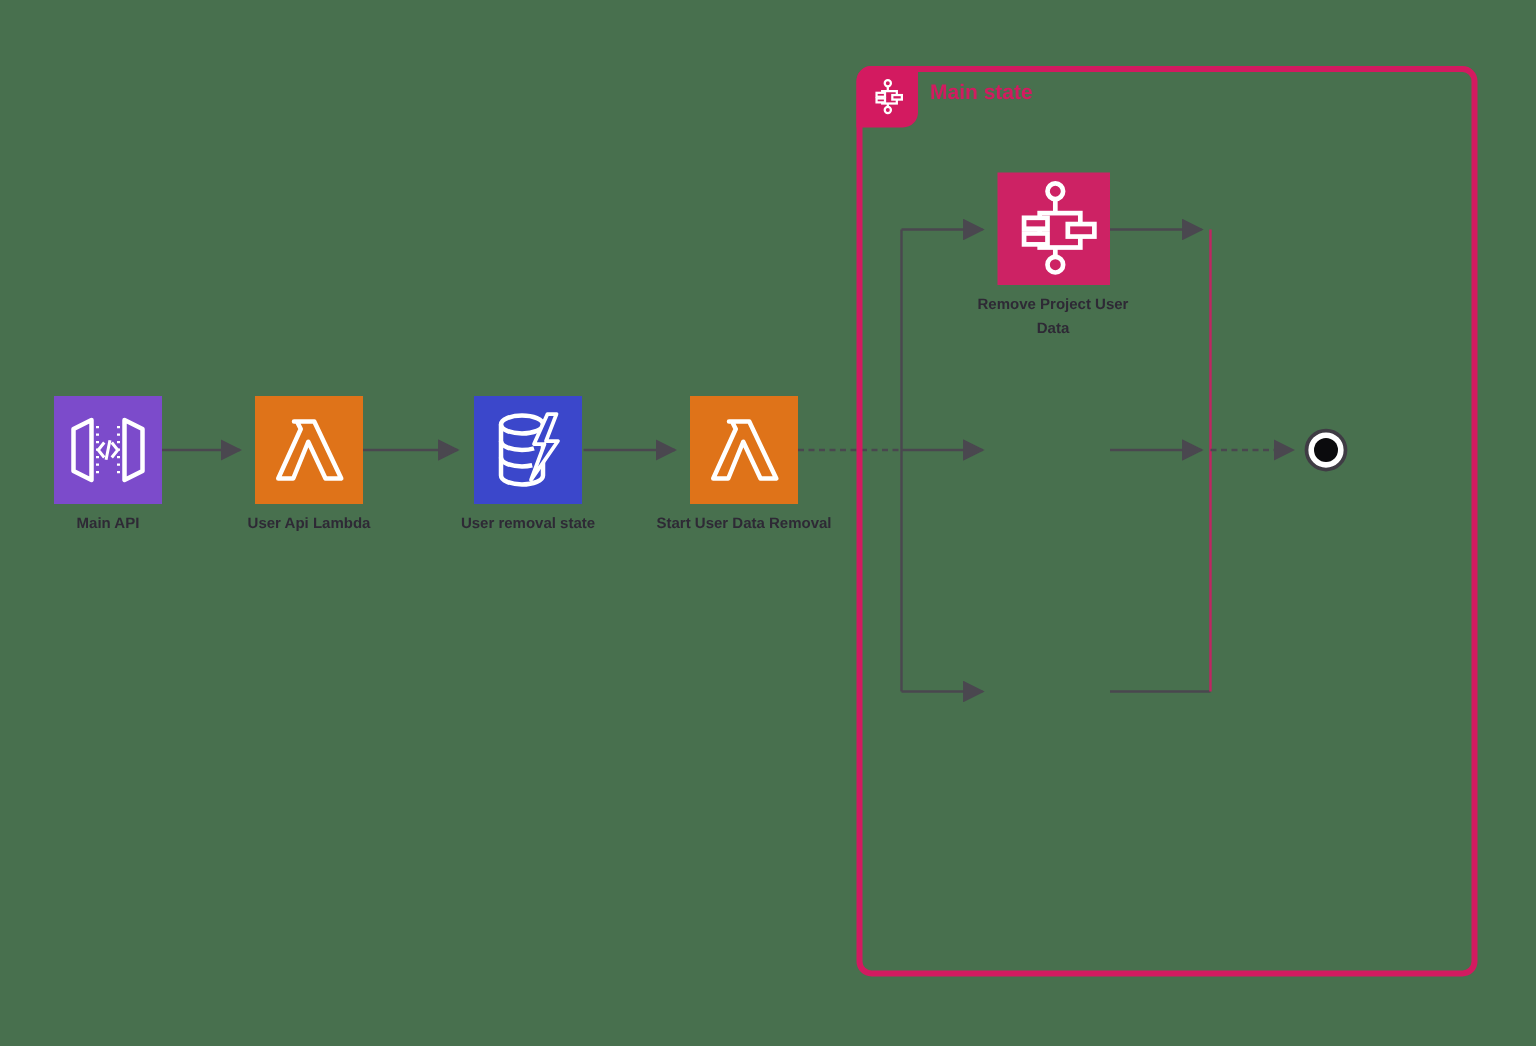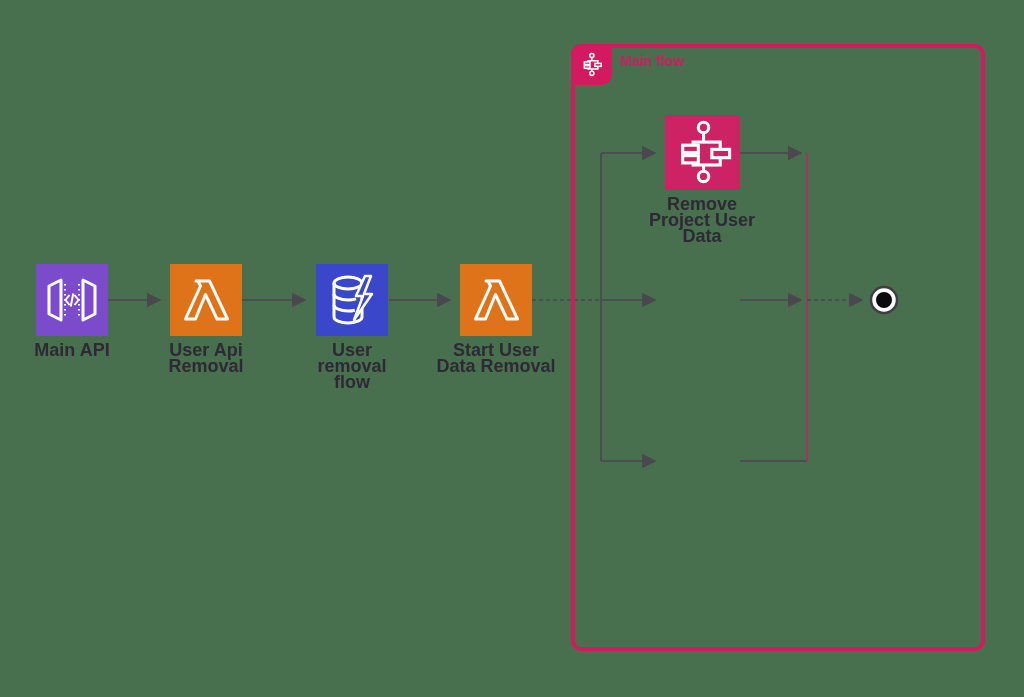--- a/index.html
+++ b/index.html
@@ -13,21 +13,21 @@
   .wires{position:absolute;left:0;top:0;z-index:1;}
   .node{position:absolute;z-index:3;width:140px;text-align:center;}
   .tile{width:72px;height:72px;margin:0 auto;display:flex;align-items:center;justify-content:center;}
   .tile.sf{width:75px;height:75px;}
   .tile.purple{background:#7C4BCB;}
   .tile.orange{background:#DF7319;}
   .tile.blue{background:#3B47CB;}
   .tile.pink{background:#CD2264;}
   .label{
     margin:6px auto 0;
-    font-size:18px;line-height:16px;font-weight:700;
+    font-size:10px;line-height:16px;font-weight:700;
     color:#2E2935;
   }
   .container-box{
     position:absolute;left:571px;top:44px;width:414px;height:607px;
     border:4px solid #D31A60;border-radius:10px;
     box-sizing:border-box;z-index:2;
   }
   .container-badge{
     position:absolute;left:571px;top:44px;width:41px;height:41px;
     background:#D31A60;border-radius:10px 0 10px 0;
@@ -78,21 +78,21 @@
         <path d="M37,17.5 V26"></path>
         <rect x="27" y="26" width="26" height="22"></rect>
         <path d="M37,48 V54"></path>
         <circle cx="37" cy="59.5" r="5.5"></circle>
         <rect x="17" y="29" width="15" height="7" fill="#D31A60"></rect>
         <rect x="17" y="39" width="15" height="7" fill="#D31A60"></rect>
         <rect x="45" y="33" width="17" height="8" fill="#D31A60"></rect>
       </g>
     </svg>
   </div>
-  <div class="container-label">Main flow</div>
+  <div class="container-label">Main state</div>
 
   <div class="node" style="left:2px;top:264px">
     <div class="tile purple">
       <svg width="72" height="72" viewBox="0 0 72 72">
         <g stroke="#FFFFFF" stroke-width="3" fill="none" stroke-linejoin="round">
           <path d="M25,16 L13,22 V50 L25,56 Z"></path>
           <path d="M47,16 L59,22 V50 L47,56 Z"></path>
         </g>
         <g stroke="#FFFFFF" stroke-width="2" fill="none">
           <path d="M29,20 V52" stroke-dasharray="1.5 3.5"></path>
@@ -105,36 +105,36 @@
     </div>
     <div class="label" style="width:120px">Main API</div>
   </div>
 
   <div class="node" style="left:136px;top:264px">
     <div class="tile orange">
       <svg width="72" height="72" viewBox="0 0 72 72">
         <path d="M22,17 H35.5 L53.5,55 H43 L31.5,30.5 L21.5,55 H11.5 L26.5,22 L24,17 Z" transform="translate(4,0)" fill="none" stroke="#FFFFFF" stroke-width="3" stroke-linejoin="round"></path>
       </svg>
     </div>
-    <div class="label" style="width:130px">User Api Removal</div>
+    <div class="label" style="width:130px">User Api Lambda</div>
   </div>
 
   <div class="node" style="left:282px;top:264px">
     <div class="tile blue">
       <svg width="72" height="72" viewBox="0 0 72 72">
         <g stroke="#FFFFFF" stroke-width="3" fill="none">
           <ellipse cx="32" cy="19" rx="14" ry="6"></ellipse>
           <path d="M18,19 V53 C18,56.3 24.3,59 32,59 C39.7,59 46,56.3 46,53 V19"></path>
           <path d="M18,30 C18,33.3 24.3,36 32,36 C35,36 37.8,35.6 40,34.9"></path>
           <path d="M18,41 C18,44.3 24.3,47 32,47 C34.5,47 36.8,46.7 38.8,46.2"></path>
         </g>
         <path d="M49,12 L40,32 H47 L38,56 L56,30 H48 L55,12 Z" fill="#3B47CB" stroke="#FFFFFF" stroke-width="2.5" stroke-linejoin="round"></path>
       </svg>
     </div>
-    <div class="label" style="width:100px">User removal flow</div>
+    <div class="label" style="width:100px">User removal state</div>
   </div>
 
   <div class="node" style="left:426px;top:264px">
     <div class="tile orange">
       <svg width="72" height="72" viewBox="0 0 72 72">
         <path d="M22,17 H35.5 L53.5,55 H43 L31.5,30.5 L21.5,55 H11.5 L26.5,22 L24,17 Z" transform="translate(4,0)" fill="none" stroke="#FFFFFF" stroke-width="3" stroke-linejoin="round"></path>
       </svg>
     </div>
     <div class="label" style="width:120px">Start User Data Removal</div>
   </div>

